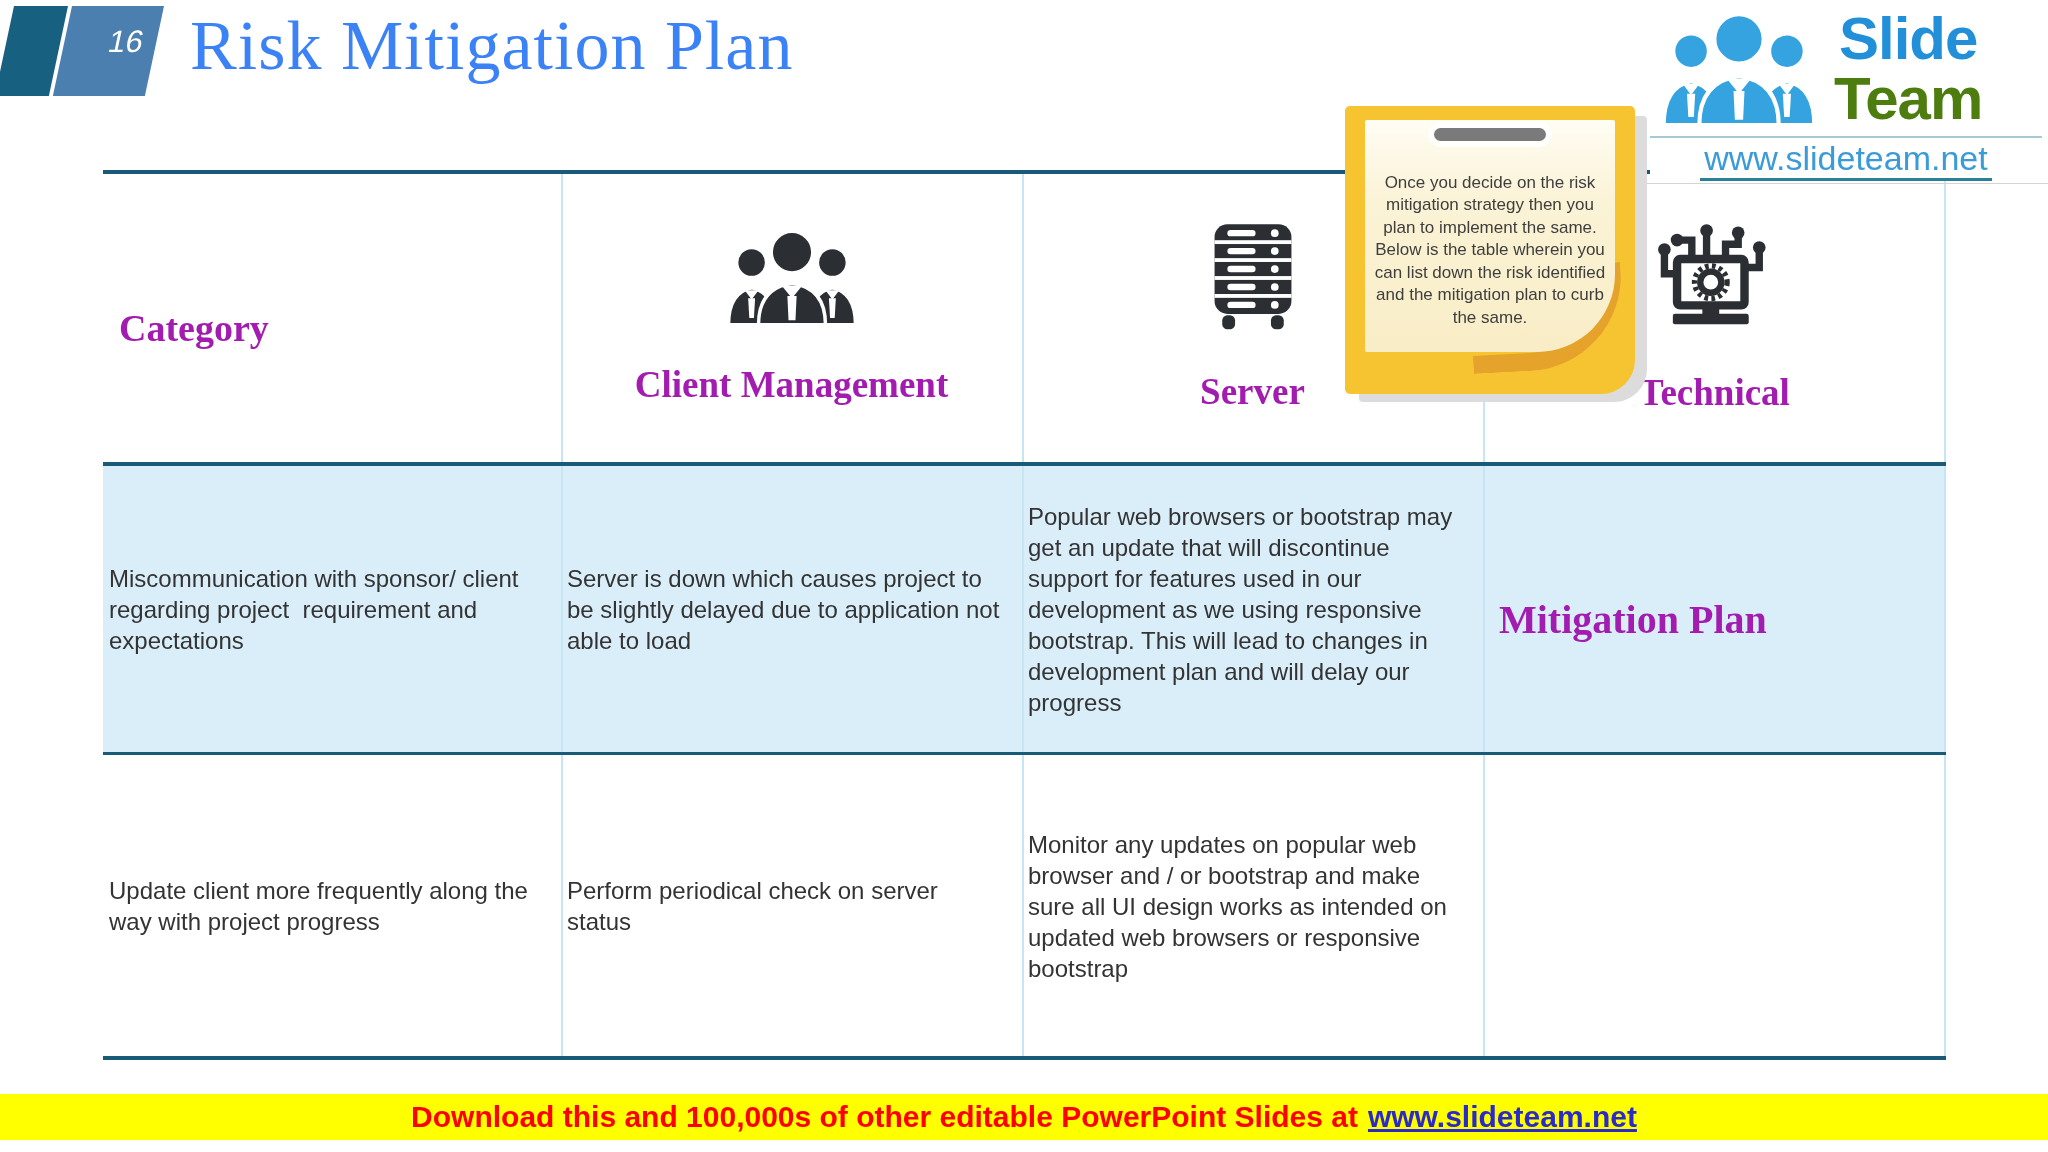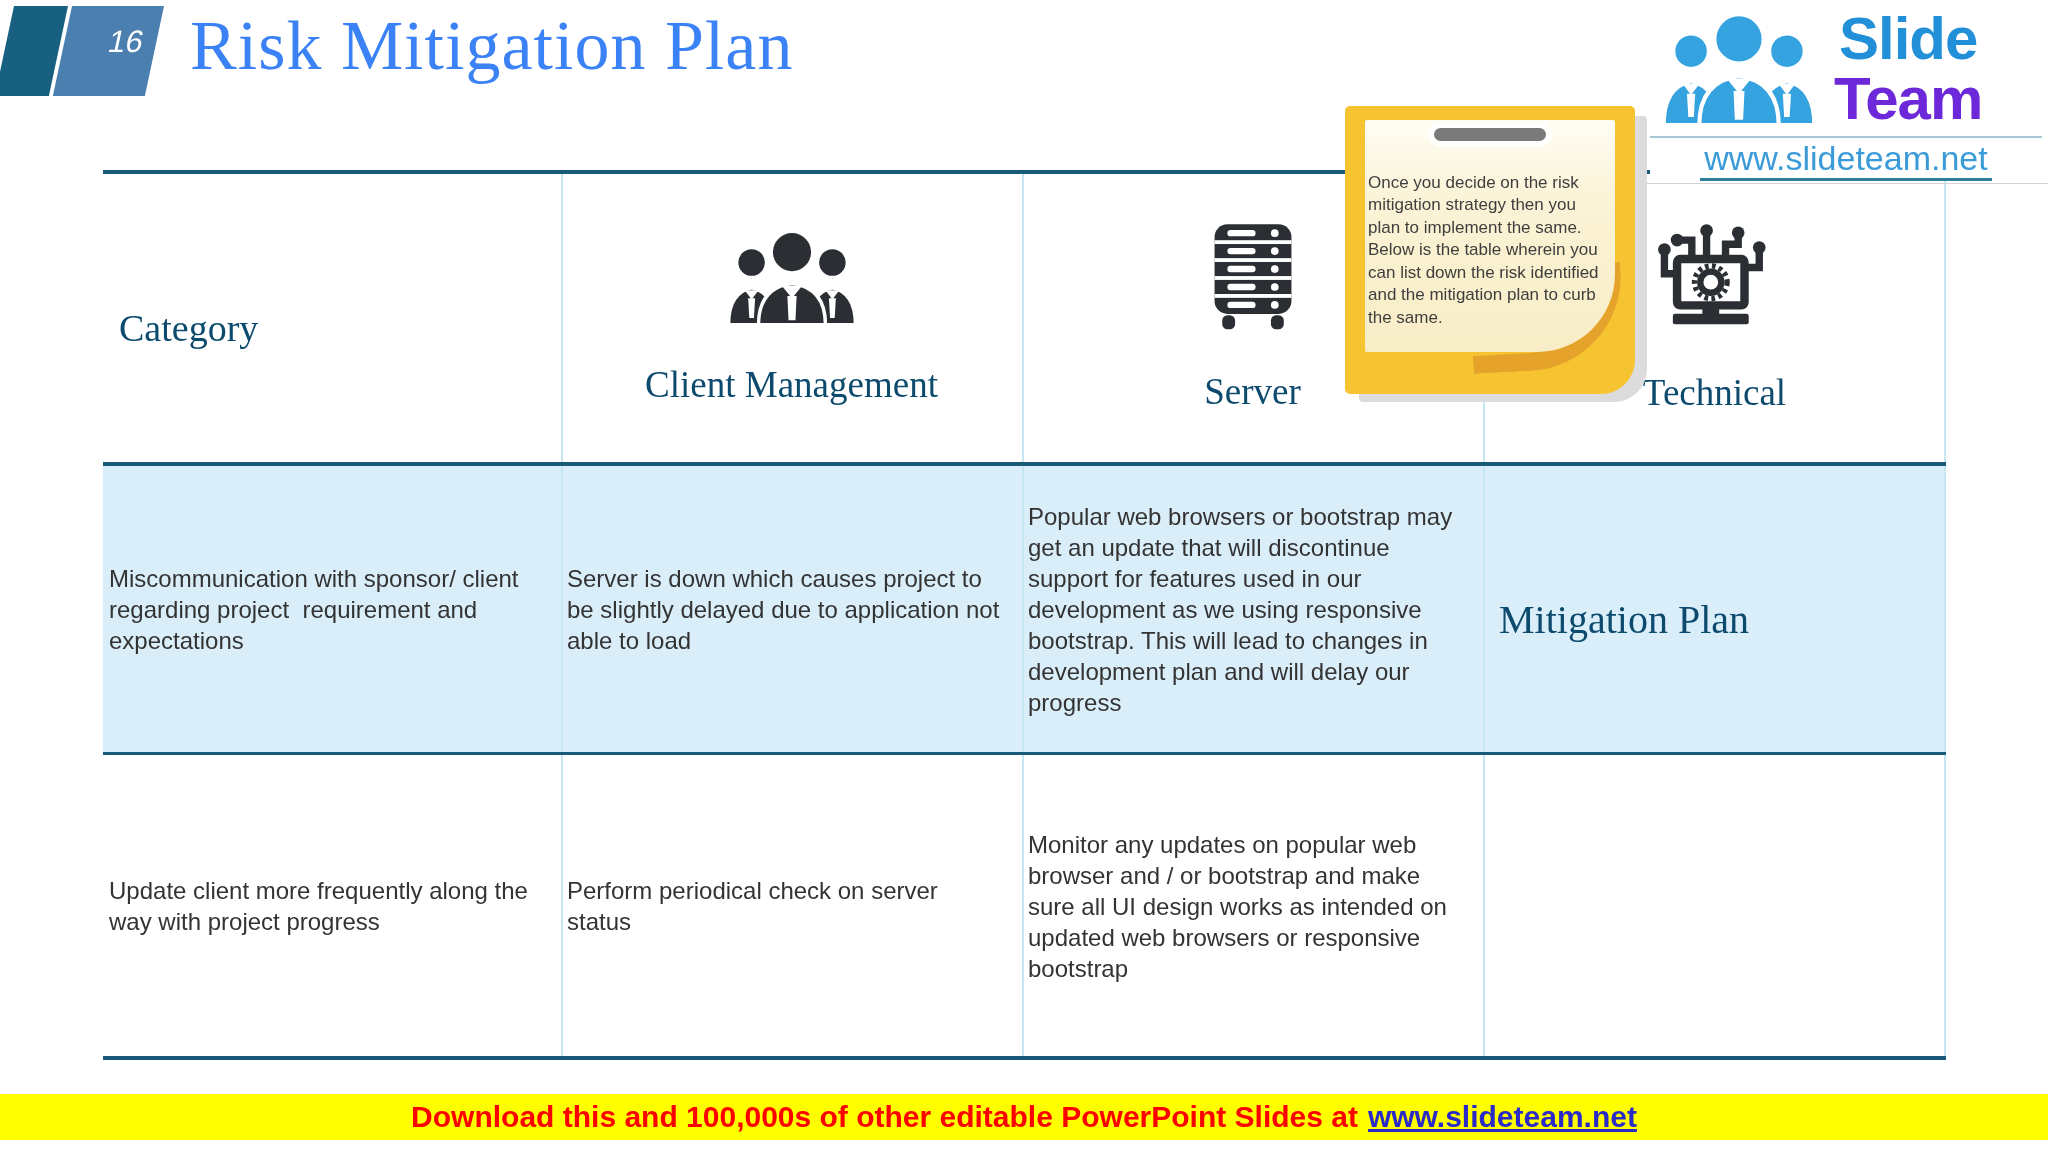--- a/index.html
+++ b/index.html
@@ -21,21 +21,21 @@
     position:absolute;left:190px;top:6px;
     font-family:"Liberation Serif","DejaVu Serif",serif;
     font-size:70px;font-weight:500;color:#3b82f6;letter-spacing:1px;
   }
   
   .logo{position:absolute;right:6px;top:4px;width:392px;background:#fff;z-index:5;}
   .logo-top{display:flex;align-items:center;text-align:center;}
   .logo-brand{display:flex;flex-direction:column;line-height:60px;margin-left:6px;
     font-weight:700;font-size:60px;letter-spacing:-1px;}
   .logo-brand .slide-word{color:#2290d8;}
-  .logo-brand .team-word{color:#6d28d9;}
+  .logo-brand .team-word{color:#4d7c0f;}
   .logo-web{
     position:relative;margin-top:2px;text-align:center;
     border-top:2px solid #a8c8d8;padding:1px 0 2px 0;
   }
   .logo-web a{
     color:#3b9bd8;font-size:34px;text-decoration:none;
     border-bottom:3px solid #2c7f9b;padding:0 4px 1px 4px;
   }
   .logo-web::after{content:"";position:absolute;left:-10px;right:-6px;bottom:-4px;height:1px;background:#d4d4d4;}
   
@@ -50,21 +50,21 @@
   .rowbg-risk{position:absolute;left:0;top:296px;width:100%;height:286px;background:#daeefa;}
   .grid{
     position:absolute;left:0;top:0;width:1843px;height:890px;z-index:1;
     display:grid;grid-template-columns:458px 461px 461px 463px;
     grid-template-rows:296px 286px 308px;
   }
   .cell{display:flex;align-items:center;}
   .cat-cell,.rowlabel-cell{padding-left:16px;}
   .serifhead{
     font-family:"Liberation Serif","DejaVu Serif",serif;
-    font-weight:400;color:#0c4a6e;margin-top:20px;
+    font-weight:700;color:#a21caf;margin-top:20px;
   }
   .cat-cell .serifhead{font-size:38px;}
   .rowlabel-cell .serifhead{font-size:40px;}
   .colhead-cell{flex-direction:column;justify-content:center;gap:18px;padding-bottom:0;}
   .colhead-cell .serifhead{font-size:37px;}
   .cell-text{
     width:100%;padding:0 16px 0 6px;font-size:24px;line-height:31px;color:#333;
     white-space:pre-wrap;
   }
   .icon-dark{fill:#2b2f33;}
@@ -84,21 +84,21 @@
     background:linear-gradient(180deg,#fffdf4 0%,#fbf3d6 35%,#f8edc6 100%);
     border-radius:2px 2px 78px 2px;
   }
   .note-clip{
     position:absolute;left:50%;top:22px;transform:translateX(-50%);
     width:112px;height:13px;background:#7a7a7a;border-radius:7px;
     box-shadow:0 0 0 6px rgba(255,255,255,.85);
   }
   .note-text{
     position:absolute;left:50%;top:66px;transform:translateX(-50%);width:244px;
-    text-align:left;font-size:17px;line-height:1.32;color:#3e3e3e;white-space:pre-wrap;
+    text-align:center;font-size:17px;line-height:1.32;color:#3e3e3e;white-space:pre-wrap;
   }
   
   .banner{
     position:absolute;left:0;bottom:12px;width:100%;height:46px;background:#ffff00;
     display:flex;align-items:center;justify-content:center;
     font-size:30px;font-weight:700;color:#ff0000;
   }
   .banner a{color:#2a2ac8;text-decoration:underline;margin-left:10px;}
 </style>
 </head>

